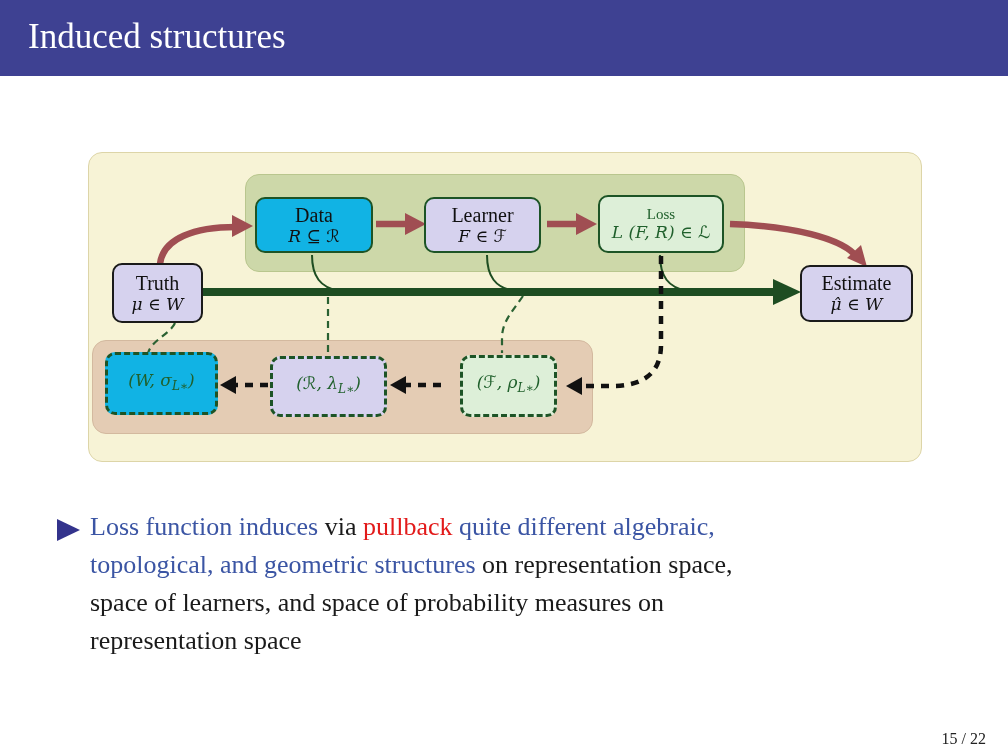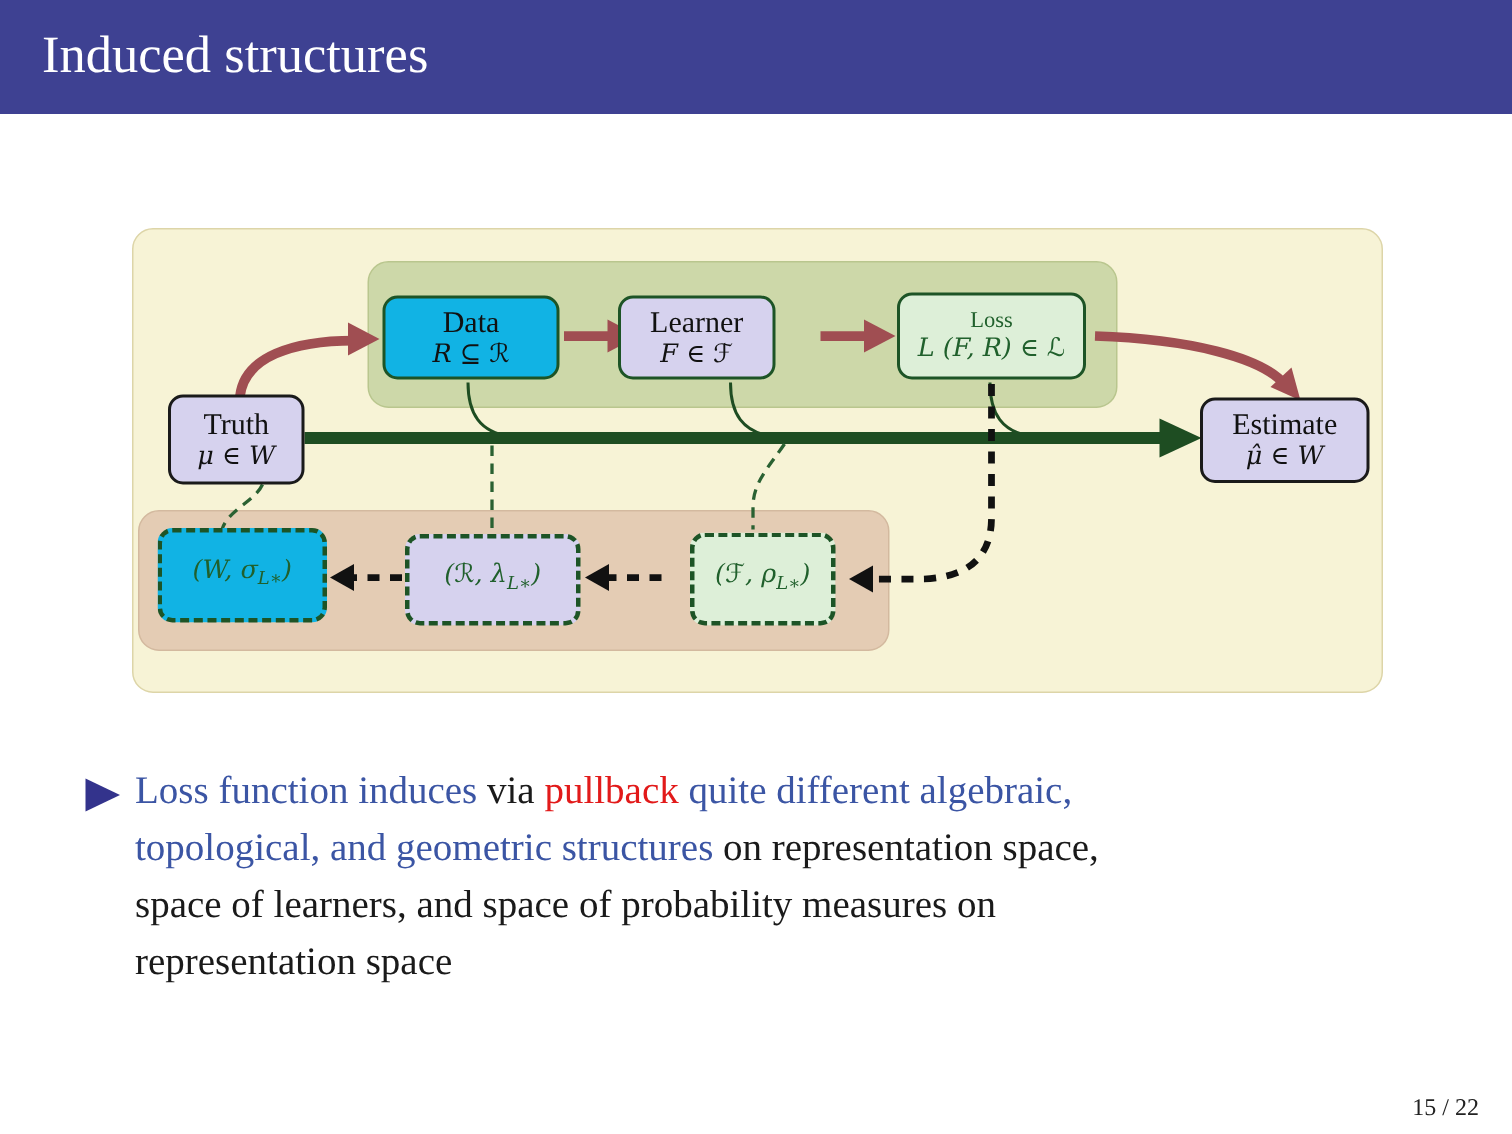--- a/index.html
+++ b/index.html
@@ -105,21 +105,21 @@
   <div class="node solid-black lavender" style="left:112px;top:263px;width:91px;height:60px;">
     <div class="node-title">Truth</div>
     <div class="node-math">μ ∈ W</div>
   </div>
 
   <div class="node solid-green cyan" style="left:255px;top:197px;width:118px;height:56px;">
     <div class="node-title">Data</div>
     <div class="node-math">R ⊆ ℛ</div>
   </div>
 
-  <div class="node solid-green lavender" style="left:412px;top:197px;width:105px;height:56px;">
+  <div class="node solid-green lavender" style="left:424px;top:197px;width:117px;height:56px;">
     <div class="node-title">Learner</div>
     <div class="node-math">F ∈ ℱ</div>
   </div>
 
   <div class="node solid-green lightgreen" style="left:598px;top:195px;width:126px;height:58px;">
     <div class="node-title small">Loss</div>
     <div class="node-math green">L (F, R) ∈ ℒ</div>
   </div>
 
   <div class="node solid-black lavender" style="left:800px;top:265px;width:113px;height:57px;">

